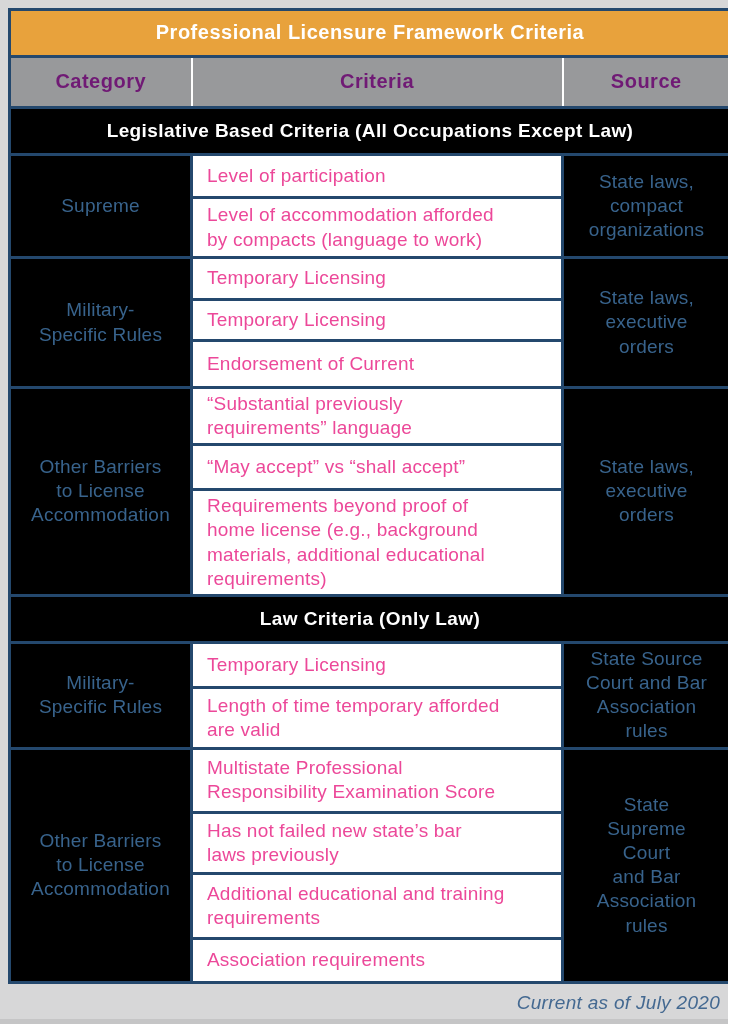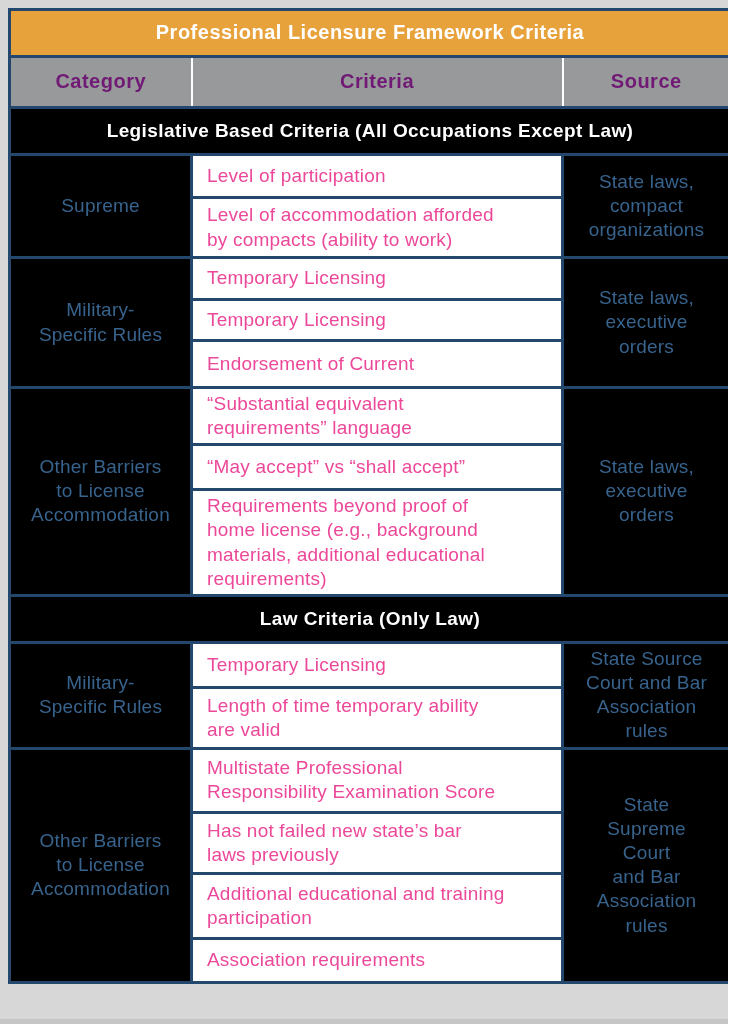--- a/index.html
+++ b/index.html
@@ -101,21 +101,21 @@
 
     <tr style="height:43px">
       <td class="cat" rowspan="2">Supreme</td>
       <td class="crit">Level of participation</td>
       <td class="src" rowspan="2">State laws,
 compact
 organizations</td>
     </tr>
     <tr style="height:60px">
       <td class="crit">Level of accommodation afforded
-by compacts (ability to work)</td>
+by compacts (language to work)</td>
     </tr>
 
     <tr style="height:42px">
       <td class="cat" rowspan="3">Military-
 Specific Rules</td>
       <td class="crit">Temporary Licensing</td>
       <td class="src" rowspan="3">State laws,
 executive
 orders</td>
     </tr>
@@ -123,21 +123,21 @@
       <td class="crit">Temporary Licensing</td>
     </tr>
     <tr style="height:47px">
       <td class="crit">Endorsement of Current</td>
     </tr>
 
     <tr style="height:57px">
       <td class="cat" rowspan="3">Other Barriers
 to License
 Accommodation</td>
-      <td class="crit">“Substantial equivalent
+      <td class="crit">“Substantial previously
 requirements” language</td>
       <td class="src" rowspan="3">State laws,
 executive
 orders</td>
     </tr>
     <tr style="height:45px">
       <td class="crit">“May accept” vs “shall accept”</td>
     </tr>
     <tr style="height:101px">
       <td class="crit">Requirements beyond proof of
@@ -153,21 +153,21 @@
     <tr style="height:45px">
       <td class="cat" rowspan="2">Military-
 Specific Rules</td>
       <td class="crit">Temporary Licensing</td>
       <td class="src" rowspan="2">State Source
 Court and Bar
 Association
 rules</td>
     </tr>
     <tr style="height:61px">
-      <td class="crit">Length of time temporary ability
+      <td class="crit">Length of time temporary afforded
 are valid</td>
     </tr>
 
     <tr style="height:64px">
       <td class="cat" rowspan="4">Other Barriers
 to License
 Accommodation</td>
       <td class="crit">Multistate Professional
 Responsibility Examination Score</td>
       <td class="src" rowspan="4">State
@@ -176,22 +176,23 @@
 and Bar
 Association
 rules</td>
     </tr>
     <tr style="height:61px">
       <td class="crit">Has not failed new state’s bar
 laws previously</td>
     </tr>
     <tr style="height:65px">
       <td class="crit">Additional educational and training
-participation</td>
+requirements</td>
     </tr>
     <tr style="height:44px">
       <td class="crit">Association requirements</td>
     </tr>
   </tbody>
     </table>
 
+  <div class="footer">Current as of July 2020</div>
   <div class="bottom-strip"></div>
 </div>
 
 </body></html>

